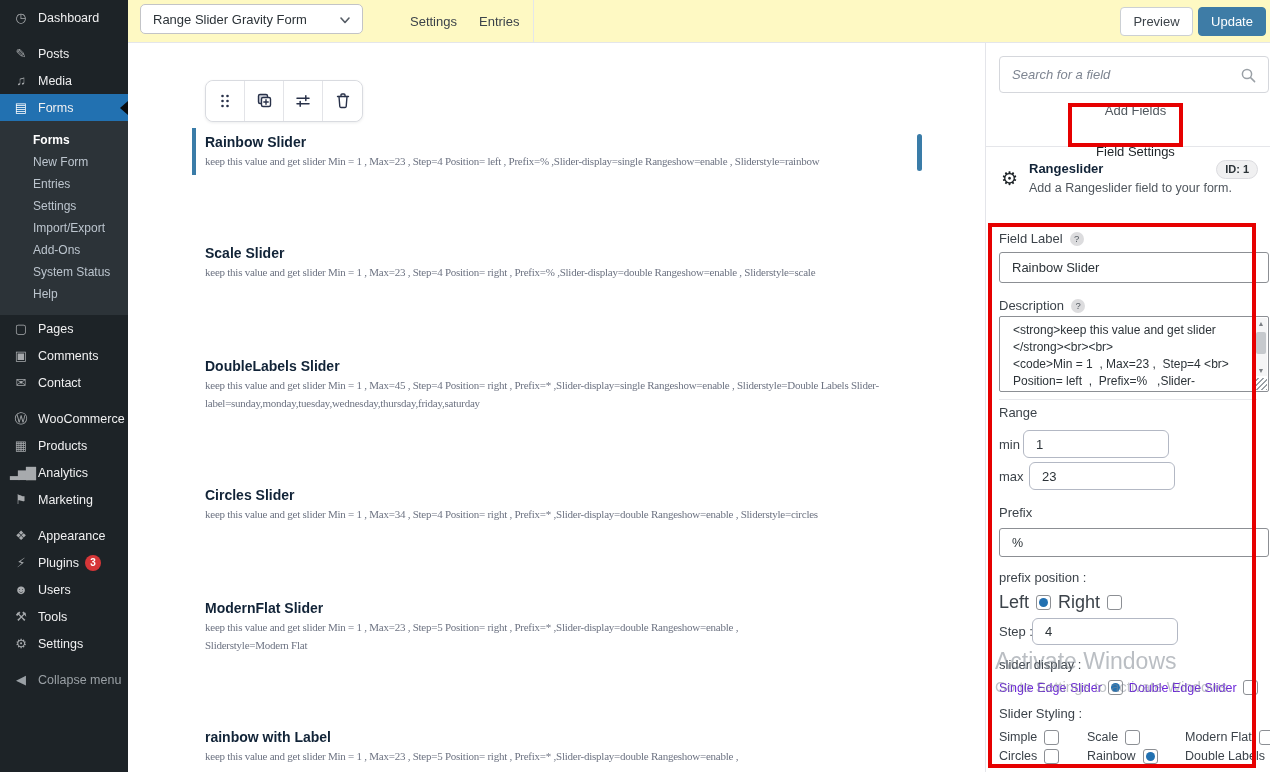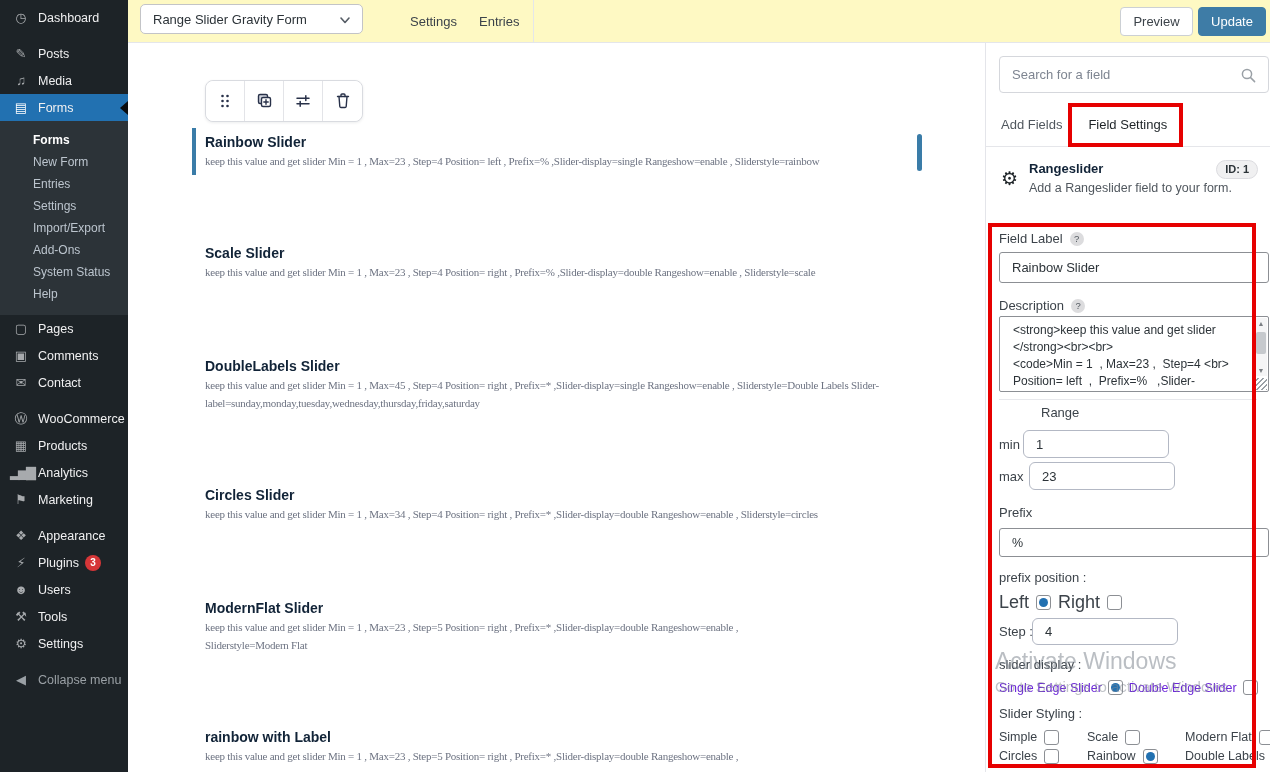--- a/index.html
+++ b/index.html
@@ -61,25 +61,25 @@
            white-space:pre-wrap;font-family:Liberation Serif, serif; }
   .bar-left { position:absolute; left:-13px; top:-4px; width:4px; height:47px; background:#3a7ca8; }
   .bar-right { position:absolute; right:-2px; top:2px; width:5px; height:37px; border-radius:3px; background:#3a7ca8; }
 
   
   #panel { position:absolute; right:0; top:43px; width:285px; bottom:0; background:#fff;
            border-left:1px solid #e4e5ea; z-index:8; }
   #search-box { position:absolute; left:13px; top:13px; width:270px; height:37px;
            border:1px solid #d5d7dc; border-radius:4px; background:#fff; }
   #search-box input { width:100%; height:100%; border:none; outline:none; padding:0 34px 0 12px;
-           font-size:13px; color:#2c3338; font-family:inherit; background:transparent; }
+           font-size:13px; color:#2c3338; font-family:inherit; background:transparent;font-style:italic; }
   #search-box input::placeholder { color:#7e8591; }
   #search-box svg { position:absolute; right:11px; top:10px; }
   #panel-tabs { position:absolute; left:0; top:60px; width:100%; height:44px;
-           border-bottom:1px solid #e5e6ea; display:flex; align-items:center; gap:26px; padding-left:15px; }
+           border-bottom:1px solid #e5e6ea; display:flex; align-items:center; gap:26px; padding-left:15px;flex-direction:column; }
   .p-tab { font-size:13px; color:#50575e; cursor:pointer; }
   .p-tab.active { color:#1d2327; }
   #field-info { position:absolute; left:0; top:104px; width:100%; height:80px; }
   #fi-gear { position:absolute; left:15px; top:22px; font-size:19px; color:#1d2327; line-height:19px; }
   #fi-name { position:absolute; left:43px; top:14px; font-size:13px; font-weight:bold; color:#112337; }
   #fi-badge { position:absolute; right:12px; top:13px; height:19px; line-height:17px; padding:0 8px;
            background:#f0f0f1; border:1px solid #dcdce0; border-radius:10px; font-size:11px;
            font-weight:bold; color:#2c3338; }
   #fi-desc { position:absolute; left:43px; top:33px; width:205px; font-size:12.5px; line-height:17px; color:#50575e; }
 
@@ -101,21 +101,21 @@
   .ta-scroll { position:absolute; right:2px; top:2px; width:14px; height:58px; background:#f5f5f6;
        border-left:1px solid #e4e4e6; }
   .ta-up,.ta-down { position:absolute; left:0; width:14px; text-align:center; font-size:7px; color:#7b7f84; }
   .ta-up { top:2px; } .ta-down { bottom:2px; }
   .ta-up::before { content:"▲"; } .ta-down::before { content:"▼"; }
   .ta-thumb { position:absolute; left:2px; top:14px; width:10px; height:22px; background:#c6c9cd; border-radius:2px; }
   .ta-grip { position:absolute; right:2px; bottom:2px; width:12px; height:12px;
        background:repeating-linear-gradient(135deg, transparent 0 2px, #9aa0a6 2px 3.5px); cursor:nwse-resize; }
 
   #divider-1 { position:absolute; left:13px; top:356px; width:258px; height:1px; background:#e7e8ec; }
-  #lbl-range { top:362px;margin-left:42px; }
+  #lbl-range { top:362px; }
   #lbl-min { top:394px; } #inp-min { left:37px; top:387px; width:146px; height:28px; }
   #lbl-max { top:426px; } #inp-max { left:43px; top:419px; width:146px; height:28px; }
   #lbl-prefix { top:462px; }
   #inp-prefix { left:13px; top:485px; width:270px; height:29px; font-size:12.5px; }
   #lbl-prefix-pos { top:527px; }
   #row-prefix-pos { position:absolute; left:13px; top:549px; display:flex; align-items:center; gap:7px;
        font-size:18px; color:#3c434a; }
   #lbl-step { top:581px; }
   #inp-step { left:46px; top:575px; width:146px; height:27px; }
   #lbl-slider-display { top:614px; }

